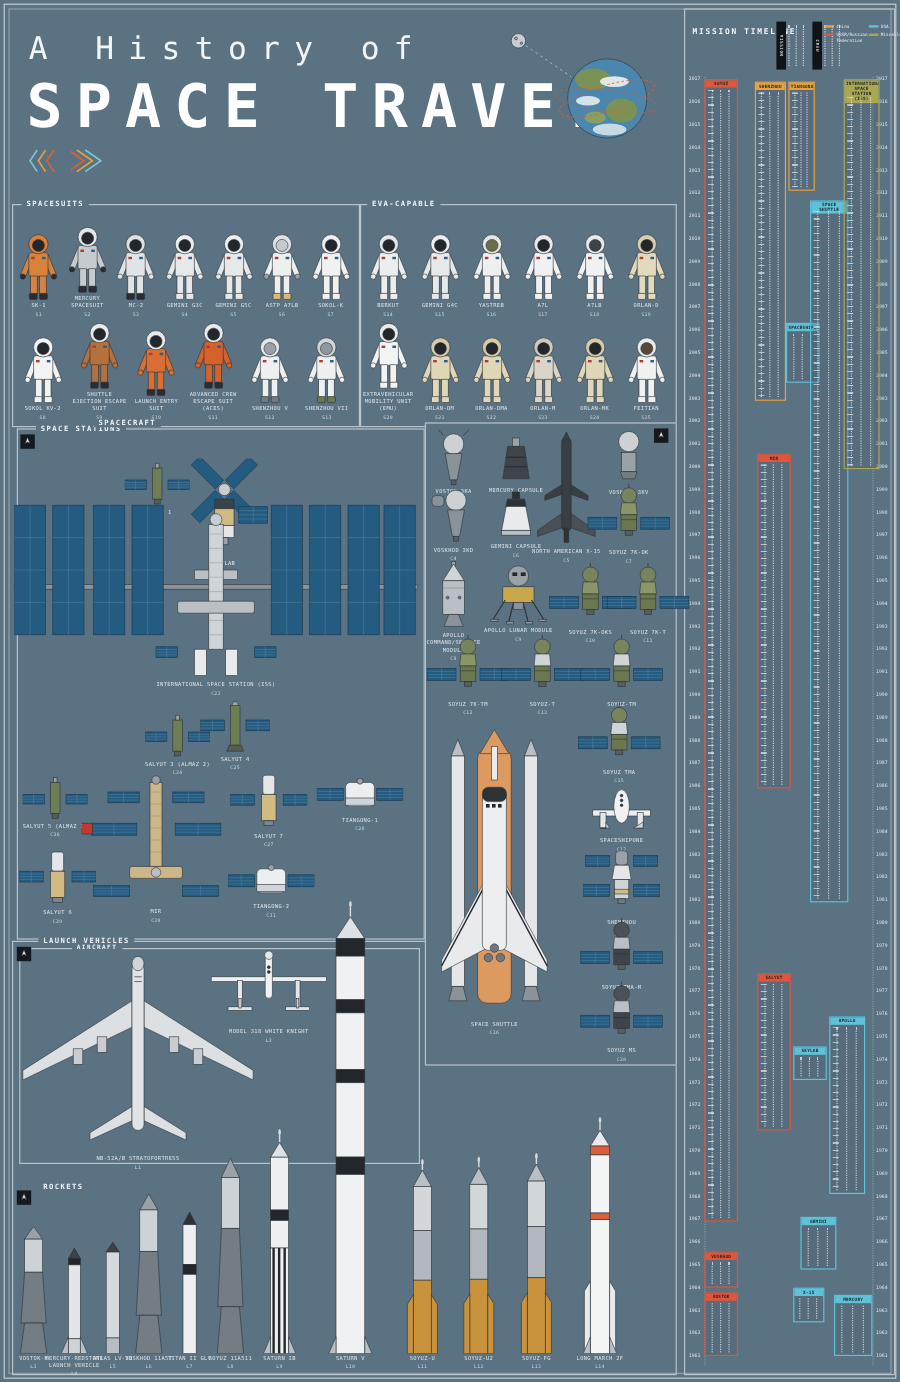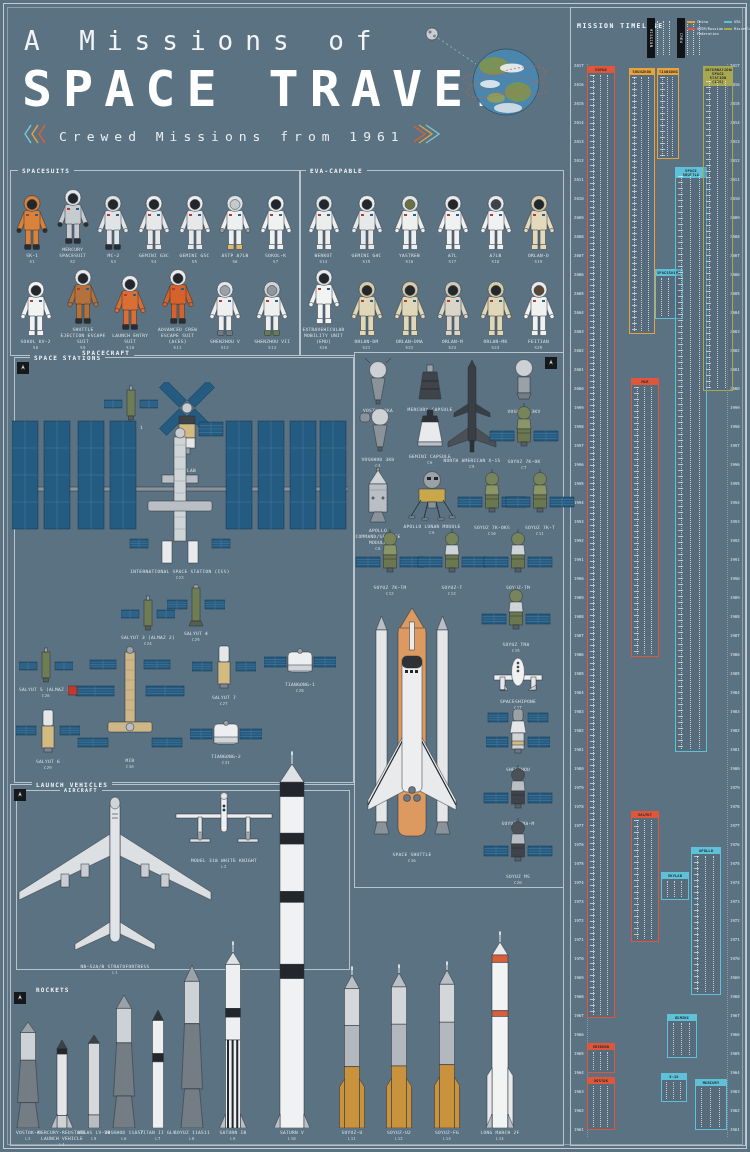--- a/index.html
+++ b/index.html
@@ -50,29 +50,28 @@
   .layer{position:absolute;inset:0;z-index:5;}
   .patch{position:absolute;background:#5b7283;z-index:3;}
 </style>
 </head>
 <body>
 
 <div id="poster">
   <div class="frame outer"></div>
   <div class="frame inner"></div>
 
-  <div class="t1">A Missions of</div>
+  <div class="t1">A History of</div>
   <div class="t2">SPACE TRAVEL</div>
   <div class="subrow">
     <span id="chev-left"><svg width="26" height="20" viewBox="0 0 26 20">
           <polyline points="7,1 1,10 7,19" fill="none" stroke="#7ac3d4" stroke-width="1.4"></polyline>
           <polyline points="14,1 8,10 14,19" fill="none" stroke="#dfa23c" stroke-width="1.4"></polyline>
           <polyline points="21,1 15,10 21,19" fill="none" stroke="#d95f3b" stroke-width="1.4"></polyline>
         </svg></span>
-    <span class="sub">Crewed Missions from 1961</span>
     <span id="chev-right"><svg width="26" height="20" viewBox="0 0 26 20">
           <polyline points="12,1 25,10 12,19" fill="none" stroke="#7ac3d4" stroke-width="1.4"></polyline>
           <polyline points="5,1 18,10 5,19" fill="none" stroke="#dfa23c" stroke-width="1.4"></polyline>
           <polyline points="-2,1 11,10 -2,19" fill="none" stroke="#d95f3b" stroke-width="1.4"></polyline>
         </svg></span>
   </div>
   <div id="earth-art" style="position:absolute;left:408px;top:18px;"><svg width="140" height="112" viewBox="0 0 140 112">
         <circle cx="24" cy="16" r="6" fill="#c9cdd1" stroke="#2b3238" stroke-width="0.5"></circle>
         <circle cx="22" cy="14" r="1.2" fill="#a9aeb3" stroke="#2b3238" stroke-width="0.5"></circle>
         <circle cx="26.5" cy="18" r="1" fill="#a9aeb3" stroke="#2b3238" stroke-width="0.5"></circle>

